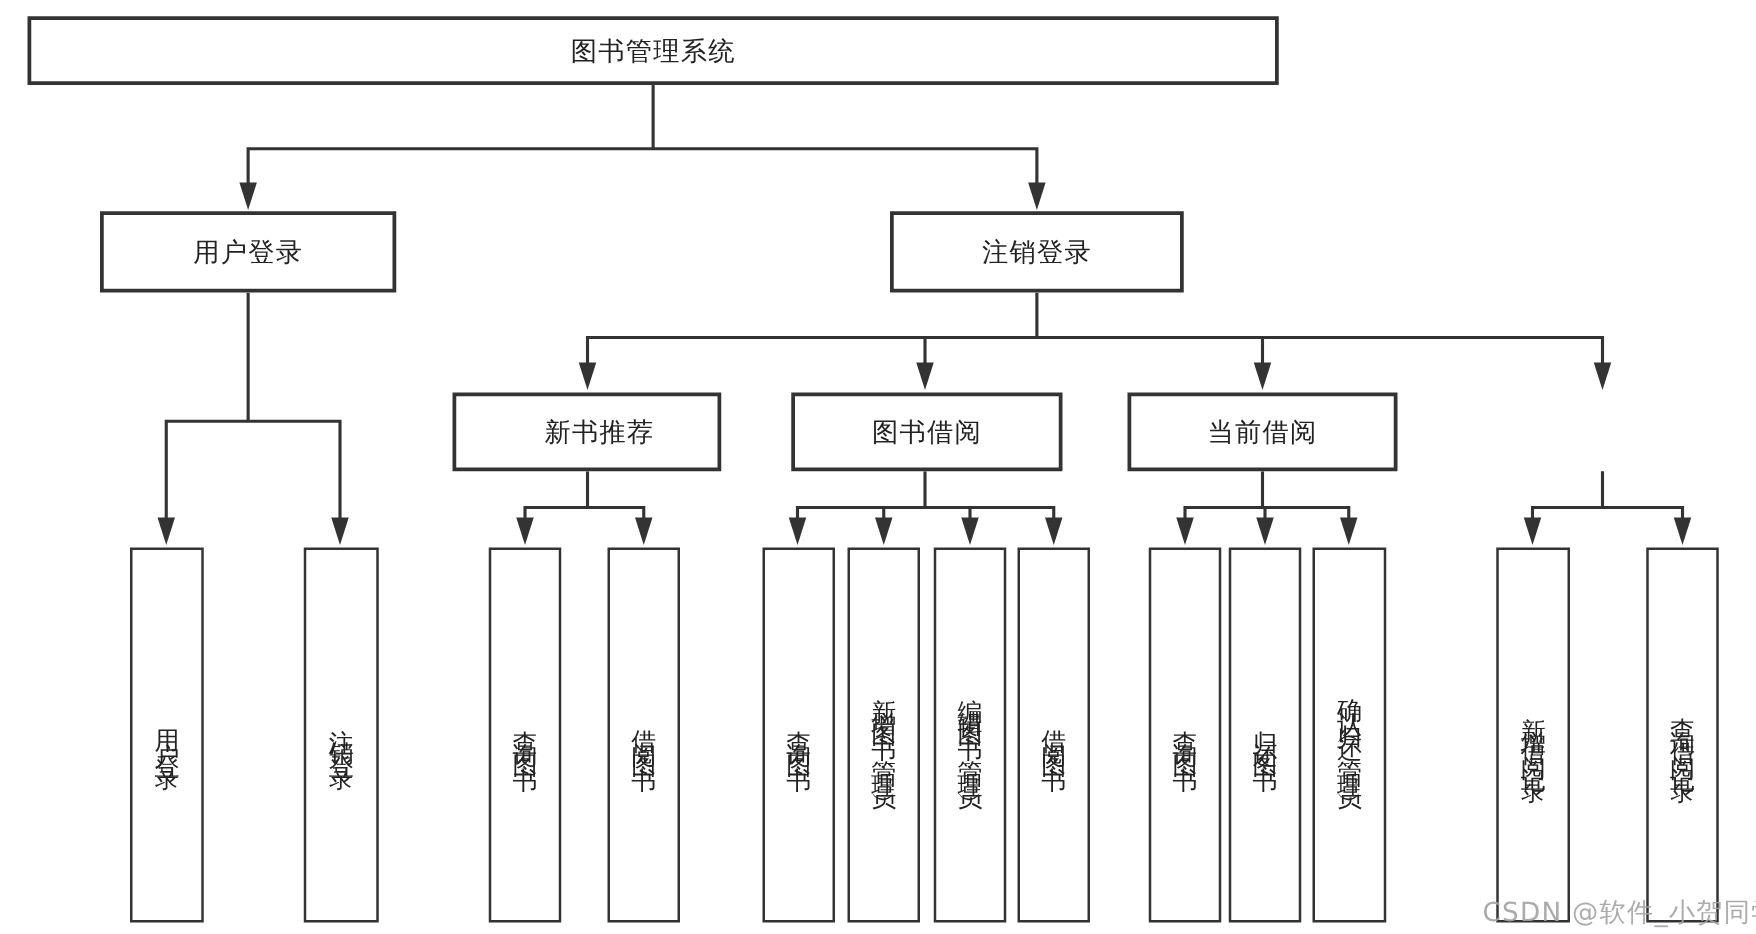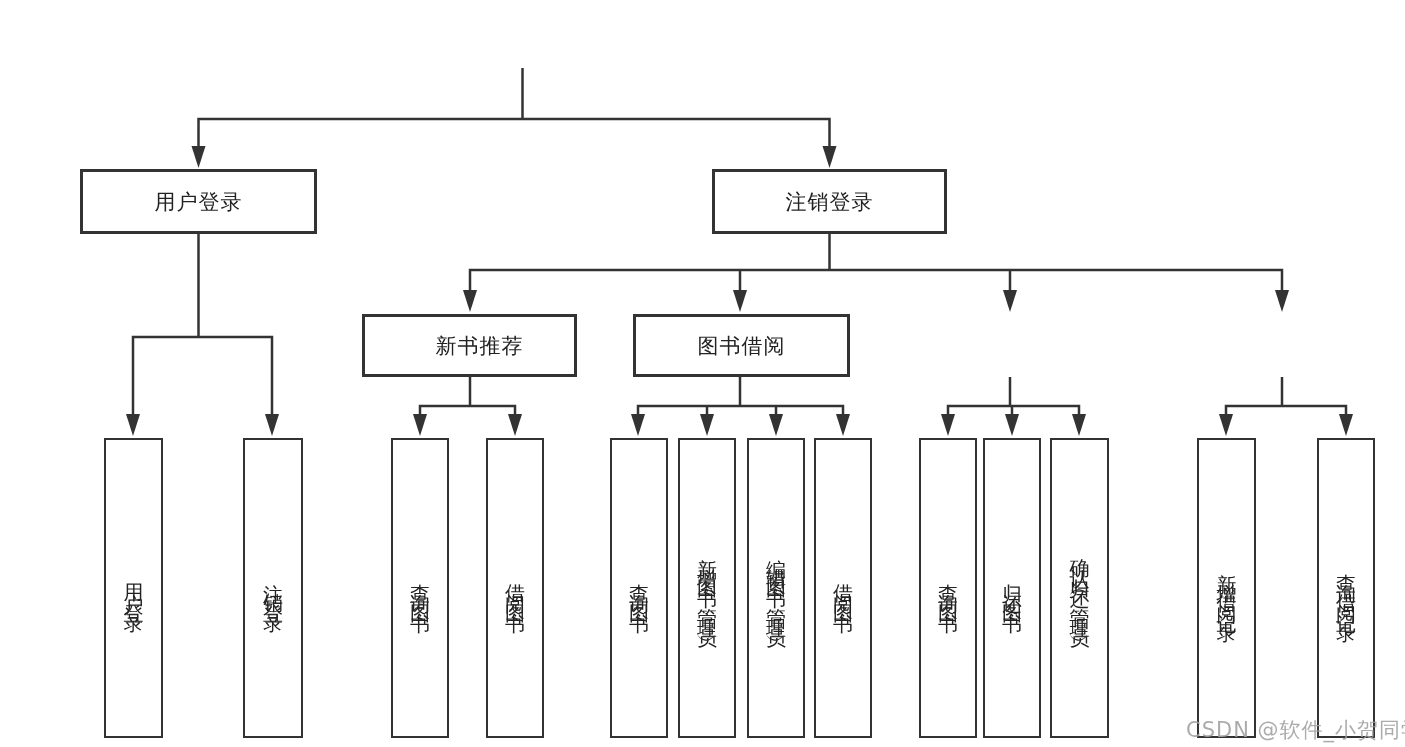--- a/index.html
+++ b/index.html
@@ -131,34 +131,40 @@
     <polygon points="941,414 955,414 948,436"></polygon>
     <polygon points="1005,414 1019,414 1012,436"></polygon>
     <polygon points="1072,414 1086,414 1079,436"></polygon>
 
     <path d="M1282 377 V406"></path>
     <path d="M1226 418 V406 H1346 V418"></path>
     <polygon points="1219,414 1233,414 1226,436"></polygon>
     <polygon points="1339,414 1353,414 1346,436"></polygon>
   </svg>
 
+  <div class="box hbox root-box">
+    <span>图书管理系统</span>
+  </div>
 
   <div class="box hbox l1-login">
     <span>用户登录</span>
   </div>
   <div class="box hbox l1-mgmt">
     <span>注销登录</span>
   </div>
 
   <div class="box hbox l2-box l2-a">
     <span>新书推荐</span>
   </div>
   <div class="box hbox l2-box l2-b">
     <span>图书借阅</span>
   </div>
+  <div class="box hbox l2-box l2-c">
+    <span>当前借阅</span>
+  </div>
 
   <div class="box vbox va1">
     <span>用户登录</span>
   </div>
   <div class="box vbox va2">
     <span>注销登录</span>
   </div>
 
   <div class="box vbox vb1">
     <span>查询图书</span>

